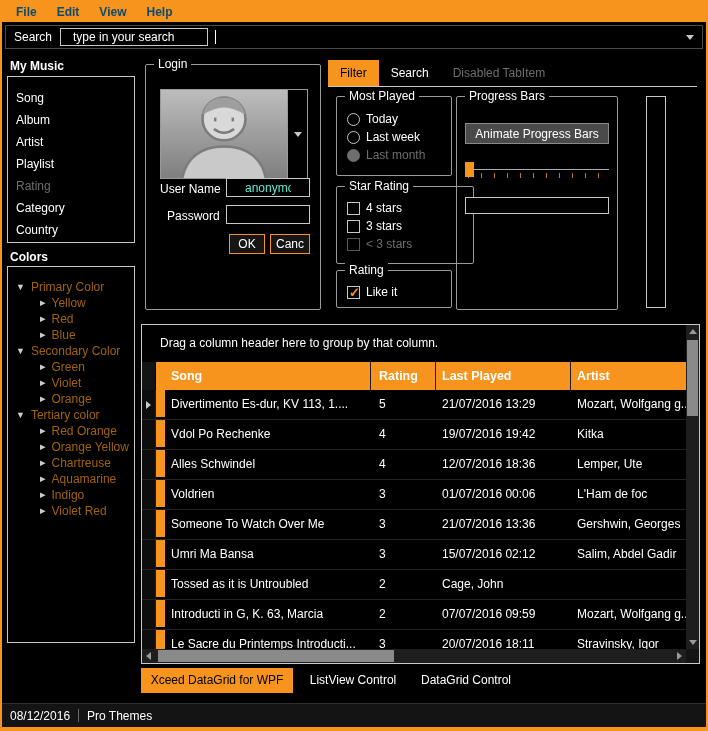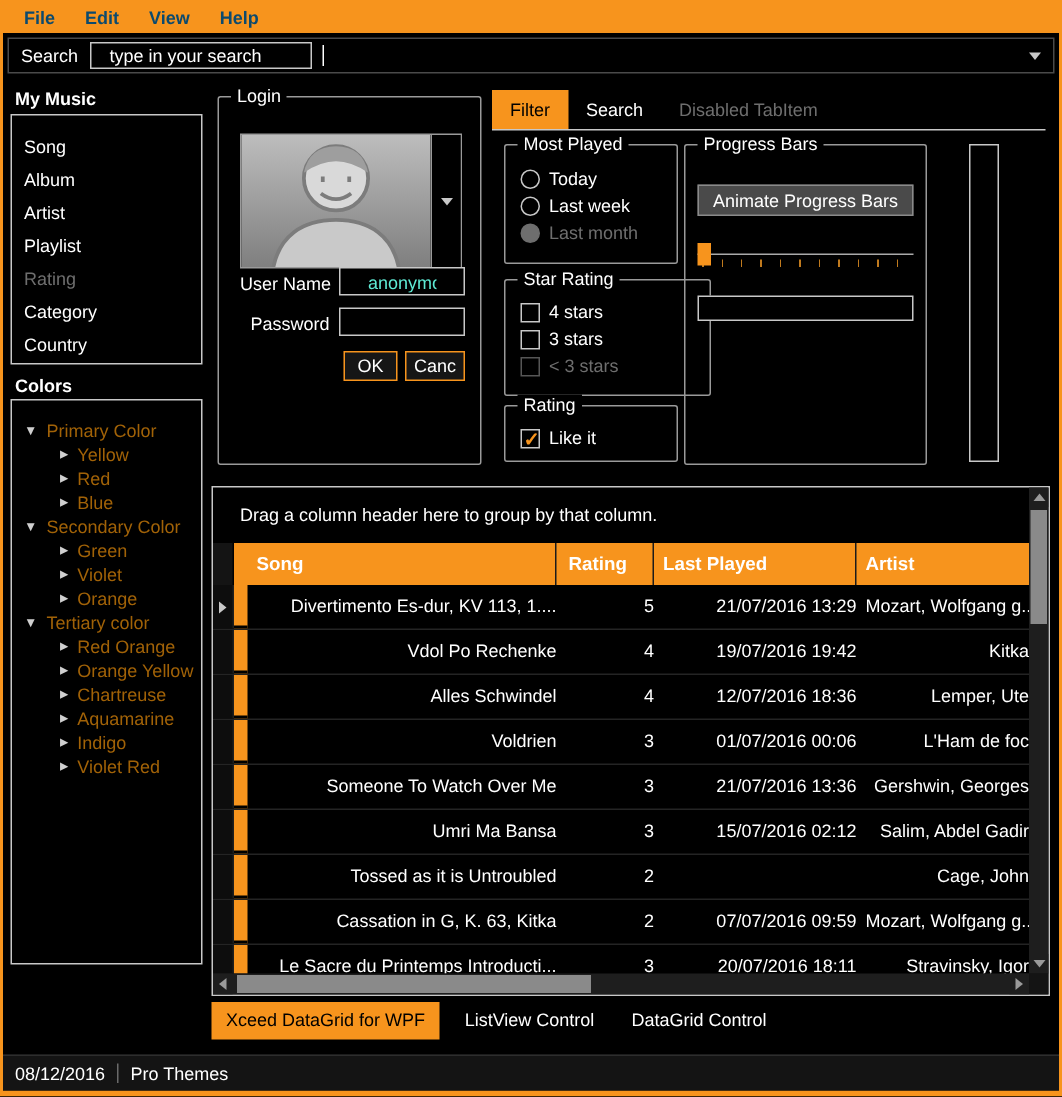--- a/index.html
+++ b/index.html
@@ -76,21 +76,21 @@
   .progressbar{ position:absolute; border:1px solid #c8c8c8; background:#000; }
 
   
   .datagrid{ position:absolute; left:139px; top:322px; width:559px; height:340px; border:1px solid #c8c8c8; background:#000; overflow:hidden; }
   .grid-hint{ position:absolute; left:18px; top:11px; color:#fff; }
   .grid-header{ position:absolute; left:0; top:37px; width:544px; height:28px; display:flex; background:var(--accent); }
   .hcell{ line-height:28px; padding-left:6px; color:#fff; font-weight:bold; font-size:12.5px; border-right:1px solid #1b1b1b; overflow:hidden; white-space:nowrap; }
   .hcell.ind{ width:14px; background:#141414; padding:0; border-right:1px solid #000; }
   .hcell.strip{ width:9px; padding:0; border-right:none; }
   .grid-rows{ position:absolute; left:0; top:65px; width:544px; height:259px; overflow:hidden; }
-  .grid-row{ display:flex; height:30px; border-bottom:1px solid #242424; background:#000;text-align:right; }
+  .grid-row{ display:flex; height:30px; border-bottom:1px solid #242424; background:#000; }
   .cell{ line-height:29px; padding-left:6px; color:#fff; overflow:hidden; white-space:nowrap; }
   .cell.ind{ width:14px; padding:0; background:#0d0d0d; border-right:1px solid #1e1e1e; display:flex; align-items:center; justify-content:center; }
   .cell.strip{ width:9px; padding:0; background:var(--accent); border-bottom:2px solid #000; }
   .c-song{ width:206px; } .c-rating{ width:65px; padding-left:8px; } .c-last{ width:135px; } .c-artist{ flex:1; }
 
   
   .vscroll{ position:absolute; right:0; top:0; width:13px; height:324px; background:#1e1e1e; }
   .hscroll{ position:absolute; left:0; bottom:0; width:544px; height:14px; background:#1e1e1e; }
   .sb-btn{ position:absolute; width:13px; height:13px; display:flex; align-items:center; justify-content:center; background:#1e1e1e; cursor:pointer; }
   .v-thumb{ position:absolute; left:1px; right:1px; top:15px; height:76px; background:#8a8a8a; }
@@ -357,21 +357,21 @@
       <div class="grid-row">
         <div class="cell ind"></div>
         <div class="cell strip"></div>
         <div class="cell c-song">Tossed as it is Untroubled</div>
         <div class="cell c-rating">2</div>
         <div class="cell c-artist">Cage, John</div>
       </div>
       <div class="grid-row">
         <div class="cell ind"></div>
         <div class="cell strip"></div>
-        <div class="cell c-song">Cassation in G, K. 63, Kitka</div>
+        <div class="cell c-song">Introducti in G, K. 63, Marcia</div>
         <div class="cell c-rating">2</div>
         <div class="cell c-last">07/07/2016 09:59</div>
         <div class="cell c-artist">Mozart, Wolfgang g...</div>
       </div>
       <div class="grid-row">
         <div class="cell ind"></div>
         <div class="cell strip"></div>
         <div class="cell c-song">Le Sacre du Printemps Introducti...</div>
         <div class="cell c-rating">3</div>
         <div class="cell c-last">20/07/2016 18:11</div>

